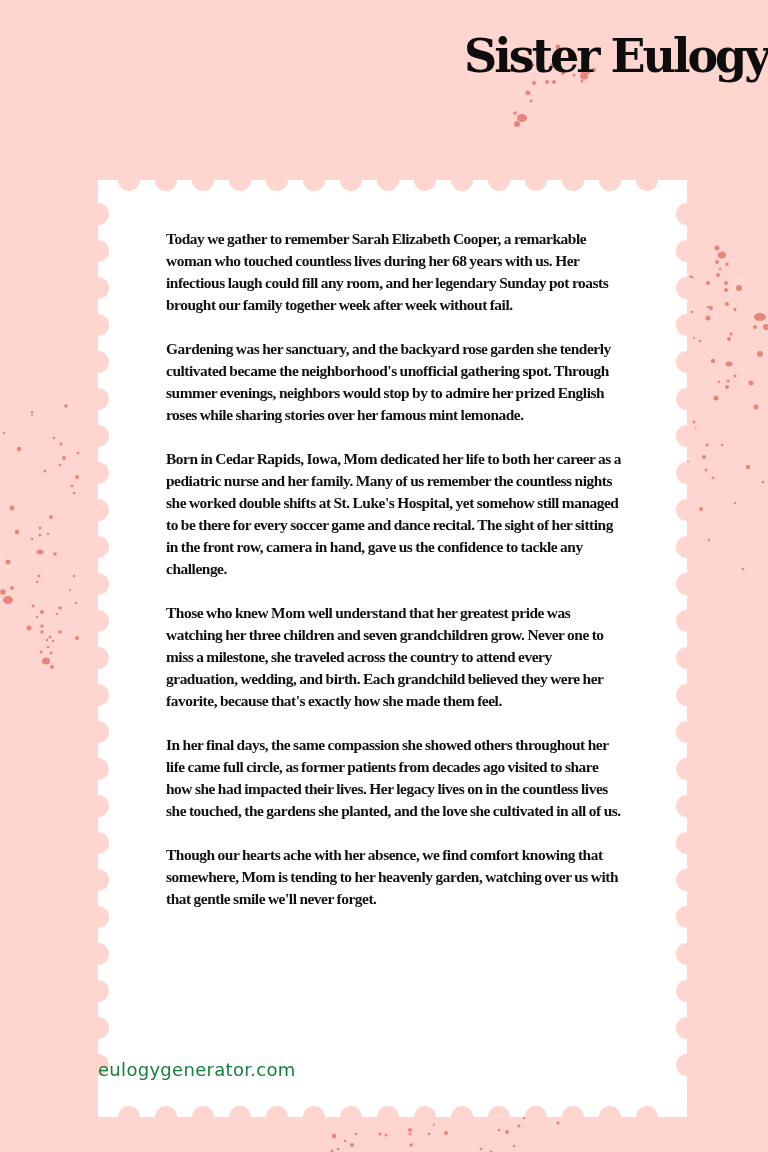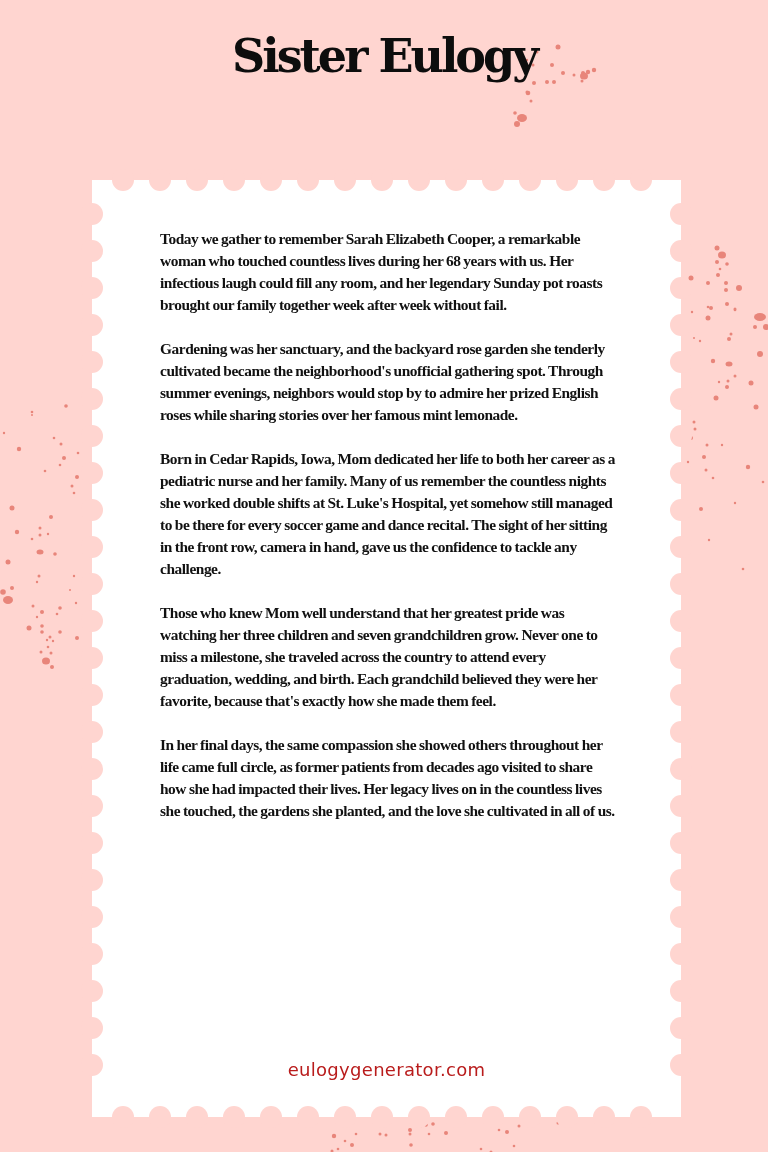--- a/index.html
+++ b/index.html
@@ -3,41 +3,41 @@
   <meta charset="utf-8">
   <style>
     html, body { margin: 0; padding: 0; }
     body {
       width: 768px; height: 1152px; overflow: hidden;
       background: #FFD5D0; position: relative;
       font-family: "DejaVu Serif", "Liberation Serif", serif;
     }
     .title {
       position: absolute; left: 0; top: 28px; width: 768px;
-      text-align: center; margin: 0;
+      text-align: right; margin: 0;
       font-family: "DejaVu Serif", serif; font-weight: bold;
       font-size: 46px; line-height: 56px; letter-spacing: -3px;
       color: #0d0d0d;
     }
     .splatter { position: absolute; left: 0; top: 0; width: 768px; height: 1152px; pointer-events: none; }
     .stamp {
-      position: absolute; left: 92px; top: 180px; width: 589px; height: 937px;
+      position: absolute; left: 98px; top: 180px; width: 589px; height: 937px;
       background: #ffffff;
     }
     .stamp svg.edges { position: absolute; left: -20px; top: -20px; overflow: visible; }
     .content {
       position: absolute; left: 68px; top: 48px; width: 460px;
       color: #111; font-family: "Liberation Serif", serif; font-weight: bold;
       font-size: 15.4px; line-height: 22px; letter-spacing: -0.45px;
       word-spacing: -0.5px;
     }
     .content p { margin: 0 0 22px 0; }
     .footer {
-      position: absolute; left: 0; top: 879px; width: 589px; text-align: center;
-      font-family: "DejaVu Sans", sans-serif; font-size: 18px; color: #b91c1c;
+      position: absolute; left: 0; top: 879px; width: 589px; text-align: left;
+      font-family: "DejaVu Sans", sans-serif; font-size: 18px; color: #15803d;
       letter-spacing: 0.3px;
     }
   </style>
 </head>
 <body>
 
 <svg class="splatter" viewBox="0 0 768 1152" xmlns="http://www.w3.org/2000/svg">
   <g fill="#E8857A">
 
     <circle cx="558" cy="47" r="2.5"></circle>
@@ -285,16 +285,17 @@
         <circle cx="589" cy="885" r="11"></circle>
     </g>
   </svg>
 
   <div class="content">
     <p>Today we gather to remember Sarah Elizabeth Cooper, a remarkable woman who touched countless lives during her 68 years with us. Her infectious laugh could fill any room, and her legendary Sunday pot roasts brought our family together week after week without fail.</p>
     <p>Gardening was her sanctuary, and the backyard rose garden she tenderly cultivated became the neighborhood's unofficial gathering spot. Through summer evenings, neighbors would stop by to admire her prized English roses while sharing stories over her famous mint lemonade.</p>
     <p>Born in Cedar Rapids, Iowa, Mom dedicated her life to both her career as a pediatric nurse and her family. Many of us remember the countless nights she worked double shifts at St. Luke's Hospital, yet somehow still managed to be there for every soccer game and dance recital. The sight of her sitting in the front row, camera in hand, gave us the confidence to tackle any challenge.</p>
     <p>Those who knew Mom well understand that her greatest pride was watching her three children and seven grandchildren grow. Never one to miss a milestone, she traveled across the country to attend every graduation, wedding, and birth. Each grandchild believed they were her favorite, because that's exactly how she made them feel.</p>
     <p>In her final days, the same compassion she showed others throughout her life came full circle, as former patients from decades ago visited to share how she had impacted their lives. Her legacy lives on in the countless lives she touched, the gardens she planted, and the love she cultivated in all of us.</p>
+    <p>Though our hearts ache with her absence, we find comfort knowing that somewhere, Mom is tending to her heavenly garden, watching over us with that gentle smile we'll never forget.</p>
   </div>
 
   <div class="footer">eulogygenerator.com</div>
 </div>
 
 </body></html>

